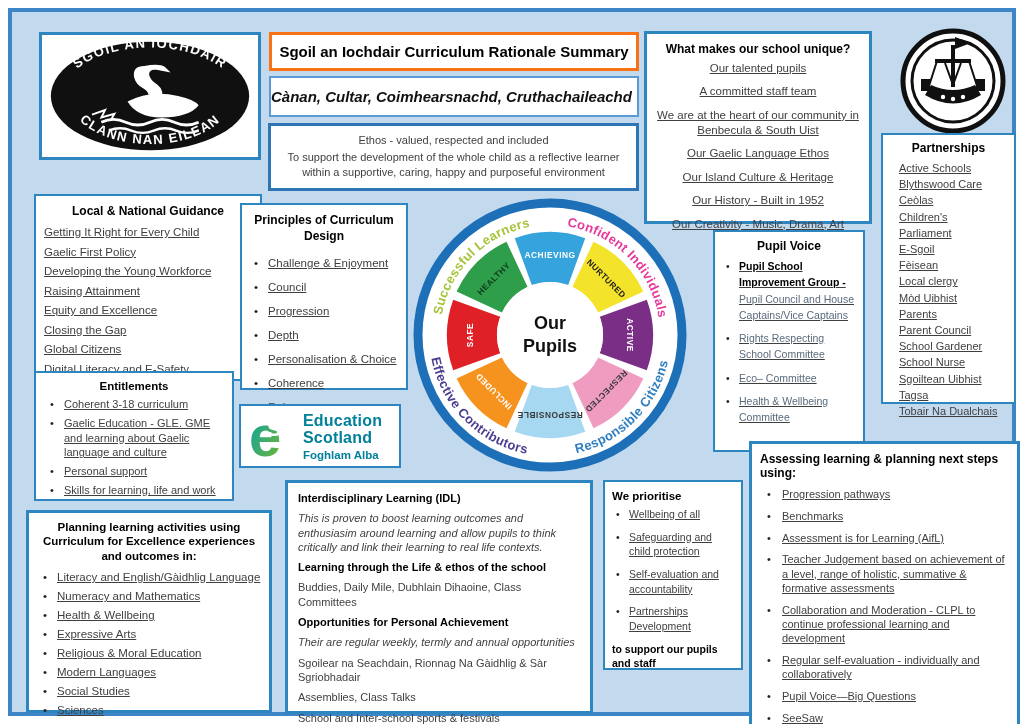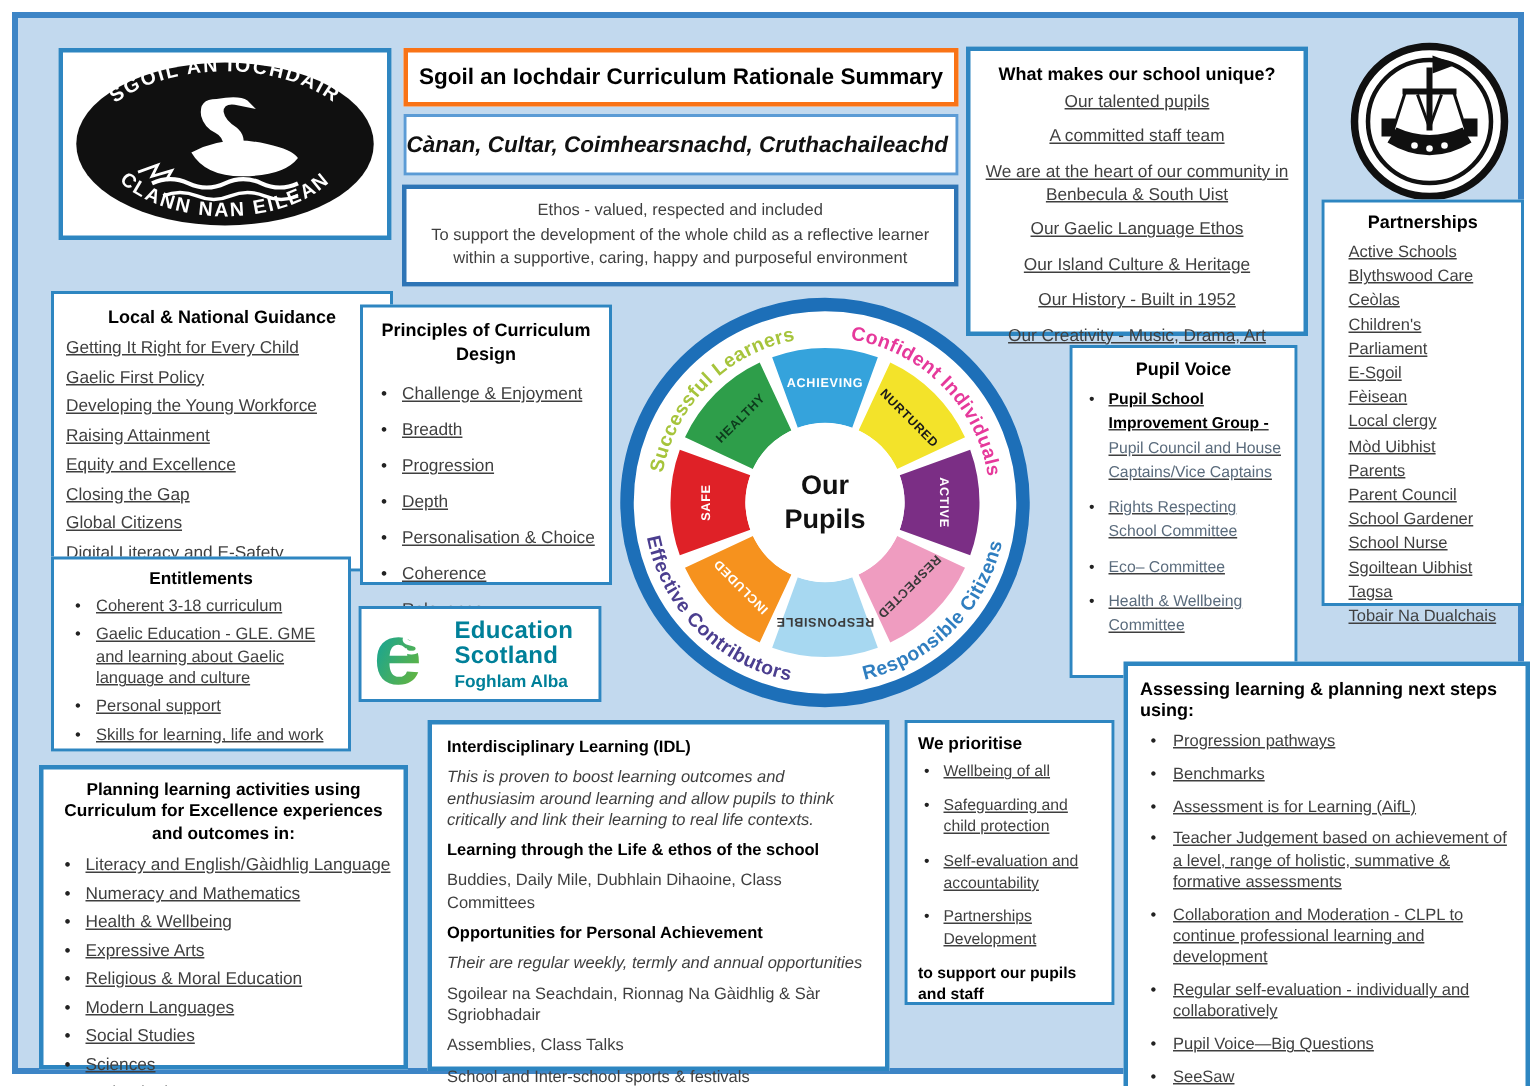--- a/index.html
+++ b/index.html
@@ -196,21 +196,21 @@
       <li>Closing the Gap</li>
       <li>Global Citizens</li>
       <li>Digital Literacy and E-Safety</li>
     </ul>
   </div>
 
   <div class="box" id="principles">
     <h3>Principles of Curriculum Design</h3>
     <ul class="bullets">
       <li>Challenge &amp; Enjoyment</li>
-      <li>Breadth</li>
+      <li>Council</li>
       <li>Progression</li>
       <li>Depth</li>
       <li>Personalisation &amp; Choice</li>
       <li>Coherence</li>
       <li>Relevance</li>
     </ul>
   </div>
 
   <div class="box" id="pupil-voice">
     <h3>Pupil Voice</h3>

